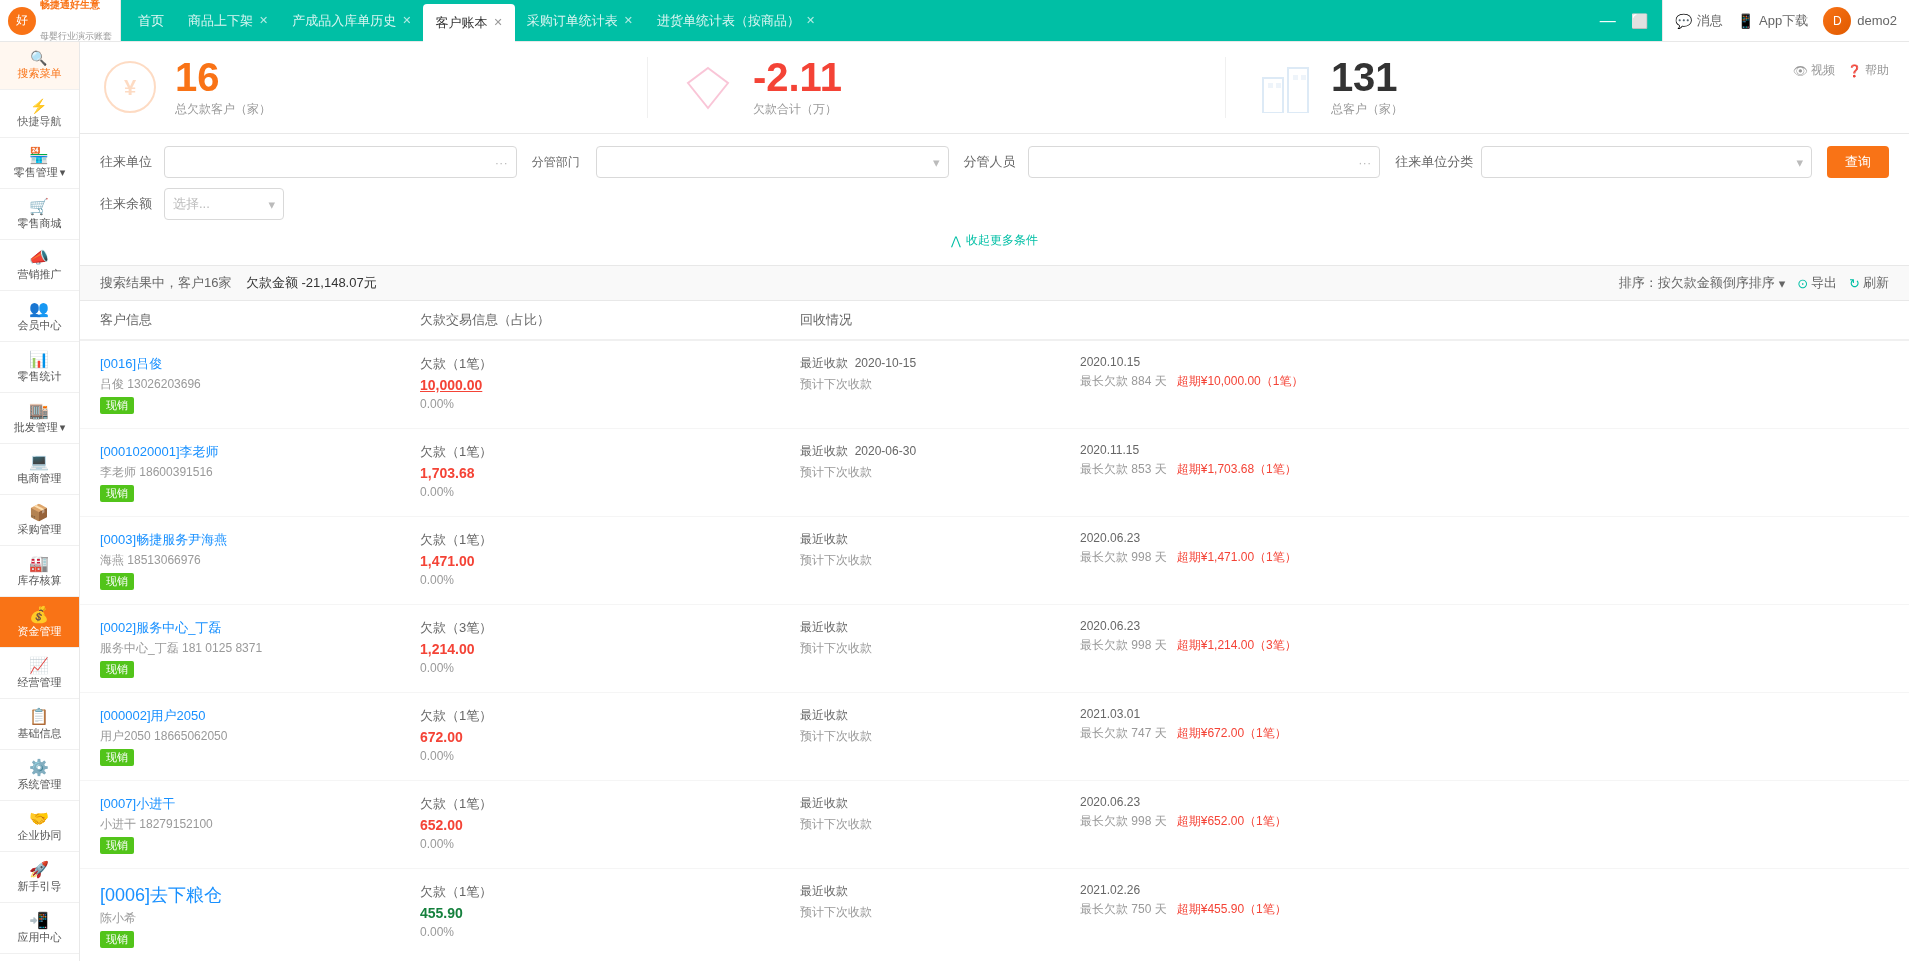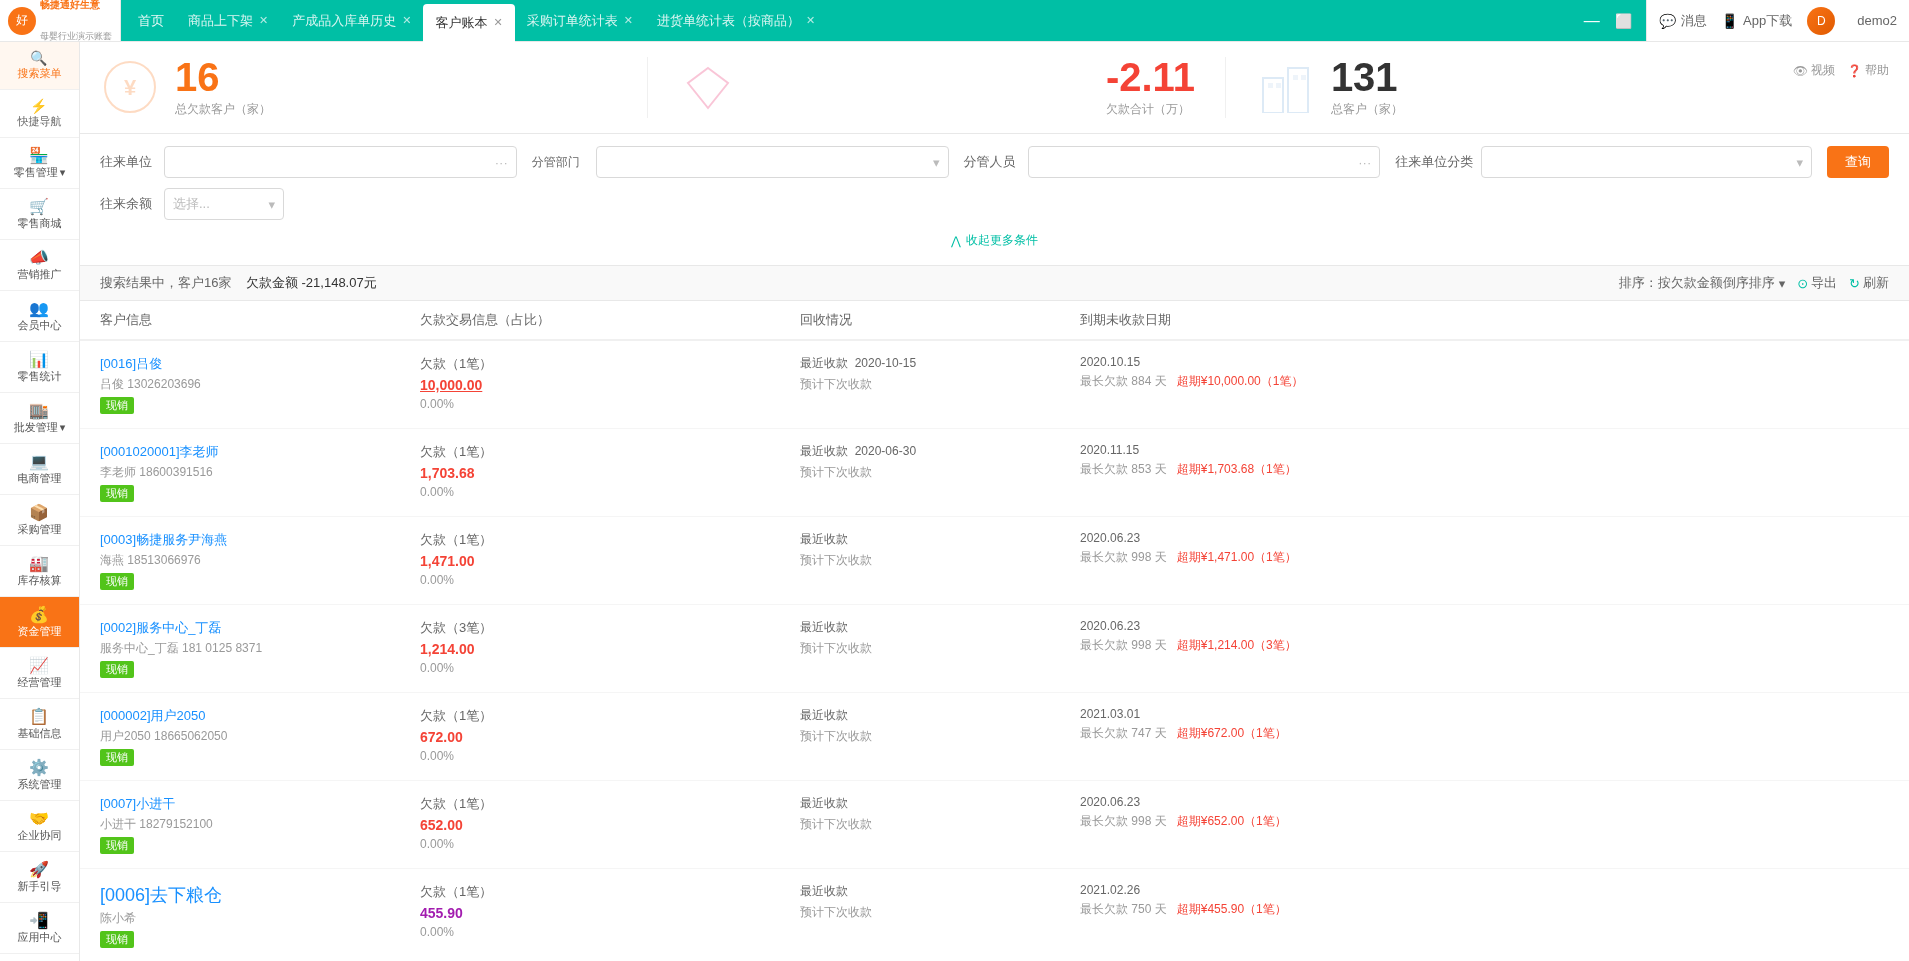--- a/index.html
+++ b/index.html
@@ -49,21 +49,21 @@
     <div style="display: flex; align-items: center; gap: 4px; color: #666; cursor: pointer; font-size: 13px;">
       <span style="font-size: 14px;">💬</span>
       <span>消息</span>
     </div>
     <div style="display: flex; align-items: center; gap: 4px; color: #666; cursor: pointer; font-size: 13px;">
       <span style="font-size: 14px;">📱</span>
       <span>App下载</span>
     </div>
     <div style="display: flex; align-items: center; gap: 6px; cursor: pointer;">
       <div style="width: 28px; height: 28px; border-radius: 50%; background: linear-gradient(135deg, #f97316, #e05a00); display: flex; align-items: center; justify-content: center; color: white; font-size: 12px;">D</div>
-      <span style="color: #666; font-size: 13px; margin-left: 16px;">demo2</span>
+      <span style="color: #666; font-size: 13px;">demo2</span>
     </div>
   </div>
 </div>
 
 <div style="display: flex; height: 919px;">
 
   <div style="width: 80px; background: #fff; border-right: 1px solid #e8e8e8; display: flex; flex-direction: column; overflow-y: auto; flex-shrink: 0;">
     <div style="background: #fff7f0; color: #f97316; padding: 8px 5px; text-align: center; font-size: 11px; cursor: pointer; border-bottom: 1px solid #f0f0f0;">
       <div style="font-size: 14px;">🔍</div>
       <div>搜索菜单</div>
@@ -153,21 +153,21 @@
             <circle cx="27" cy="27" r="25" fill="none" stroke="#f97316" stroke-width="2"></circle>
             <text x="27" y="35" text-anchor="middle" font-size="22" fill="#f97316" font-weight="bold">¥</text>
           </svg>
         </div>
         <div>
           <div style="font-size: 40px; font-weight: bold; color: #f97316; line-height: 1;">16</div>
           <div style="font-size: 12px; color: #999; margin-top: 4px;">总欠款客户（家）</div>
         </div>
       </div>
 
-      <div style="display: flex; align-items: center; flex: 1; border-right: 1px solid #f0f0f0; padding: 0 30px; justify-content: space-between;">
+      <div style="display: flex; align-items: center; flex: 1; border-right: 1px solid #f0f0f0; padding: 0 30px;">
         <div style="width: 60px; height: 60px; margin-right: 15px; opacity: 0.25; display: flex; align-items: center; justify-content: center;">
           <svg width="50" height="50" viewBox="0 0 50 50">
             <polygon points="25,5 45,20 25,45 5,20" fill="none" stroke="#e91e63" stroke-width="2"></polygon>
           </svg>
         </div>
         <div>
           <div style="font-size: 40px; font-weight: bold; color: #f44336; line-height: 1;">-2.11</div>
           <div style="font-size: 12px; color: #999; margin-top: 4px;">欠款合计（万）</div>
         </div>
       </div>
@@ -260,21 +260,20 @@
         </div>
       </div>
     </div>
 
     <div style="flex: 1; overflow-y: auto; background: #fff;">
 
       <div style="display: grid; grid-template-columns: 320px 380px 280px 1fr; padding: 10px 20px; background: #fff; border-bottom: 2px solid #f0f0f0; font-size: 13px; color: #666; font-weight: 500;">
         <div>客户信息</div>
         <div>欠款交易信息（占比）</div>
         <div>回收情况</div>
-        <div>到期未收款日期</div>
       </div>
 
       <div id="table-body">
           <div style="display: grid; grid-template-columns: 320px 380px 280px 1fr; padding: 14px 20px; border-bottom: 1px solid rgb(245, 245, 245); background: rgb(255, 255, 255); align-items: start;">
     <div>
       <div style="color: #1890ff; font-size: 13px; cursor: pointer; margin-bottom: 3px;">[0016]吕俊</div>
       <div style="color: #999; font-size: 12px; margin-bottom: 4px;">吕俊  13026203696</div>
       <span style="display: inline-block; background: #52c41a; color: white; font-size: 11px; padding: 1px 6px; border-radius: 2px;">现销</span>
     </div>
     <div>
@@ -410,21 +409,21 @@
     </div>
   </div>
           <div style="display: grid; grid-template-columns: 320px 380px 280px 1fr; padding: 14px 20px; border-bottom: 1px solid rgb(245, 245, 245); background: rgb(255, 255, 255); align-items: start;">
     <div>
       <div style="color: #1890ff; font-size: 18px; cursor: pointer; margin-bottom: 3px;">[0006]去下粮仓</div>
       <div style="color: #999; font-size: 12px; margin-bottom: 4px;">陈小希</div>
       <span style="display: inline-block; background: #52c41a; color: white; font-size: 11px; padding: 1px 6px; border-radius: 2px;">现销</span>
     </div>
     <div>
       <div style="color: #666; font-size: 13px; margin-bottom: 4px;">欠款（1笔）</div>
-      <div style="color: #a21caf; font-size: 14px; font-weight: bold;">455.90</div>
+      <div style="color: #15803d; font-size: 14px; font-weight: bold;">455.90</div>
       <div style="color: #999; font-size: 12px; margin-top: 4px;">0.00%</div>
     </div>
     <div>
       <div style="color: #666; font-size: 12px;">最近收款&nbsp;&nbsp;</div>
       <div style="color: #999; font-size: 12px; margin-top: 4px;">预计下次收款</div>
     </div>
     <div>
       <div style="color: #666; font-size: 12px; margin-bottom: 4px;">2021.02.26</div>
       <div style="color: #999; font-size: 12px;">
         <span>最长欠款 750 天&nbsp;&nbsp;</span>

